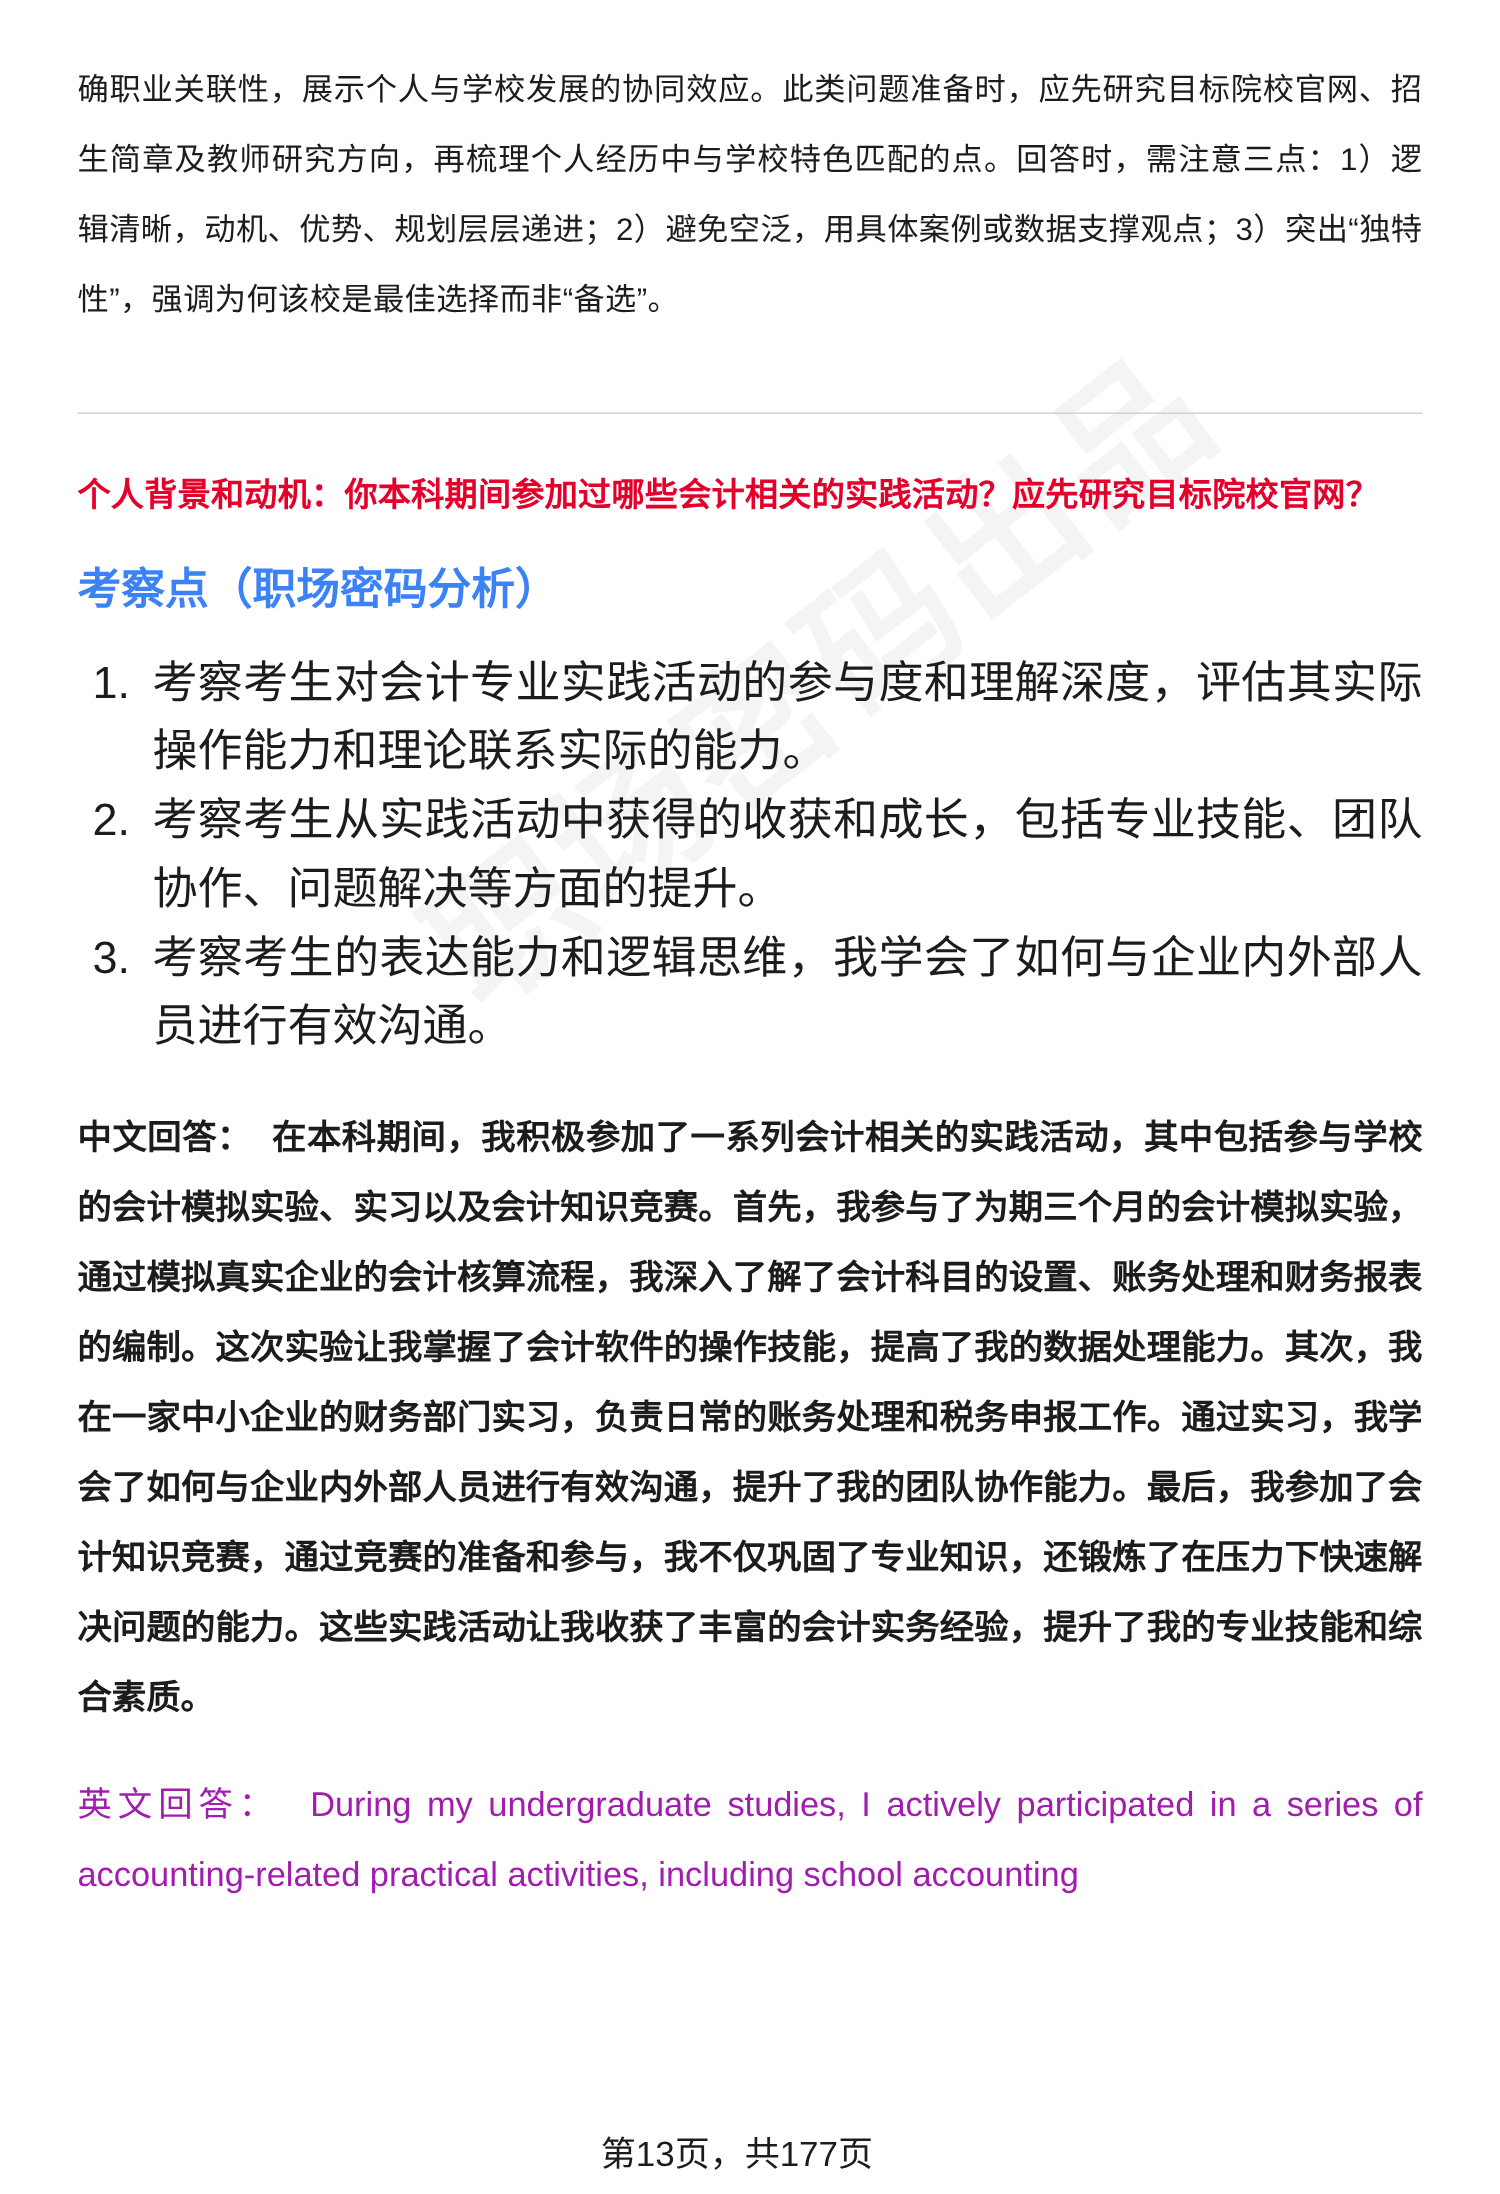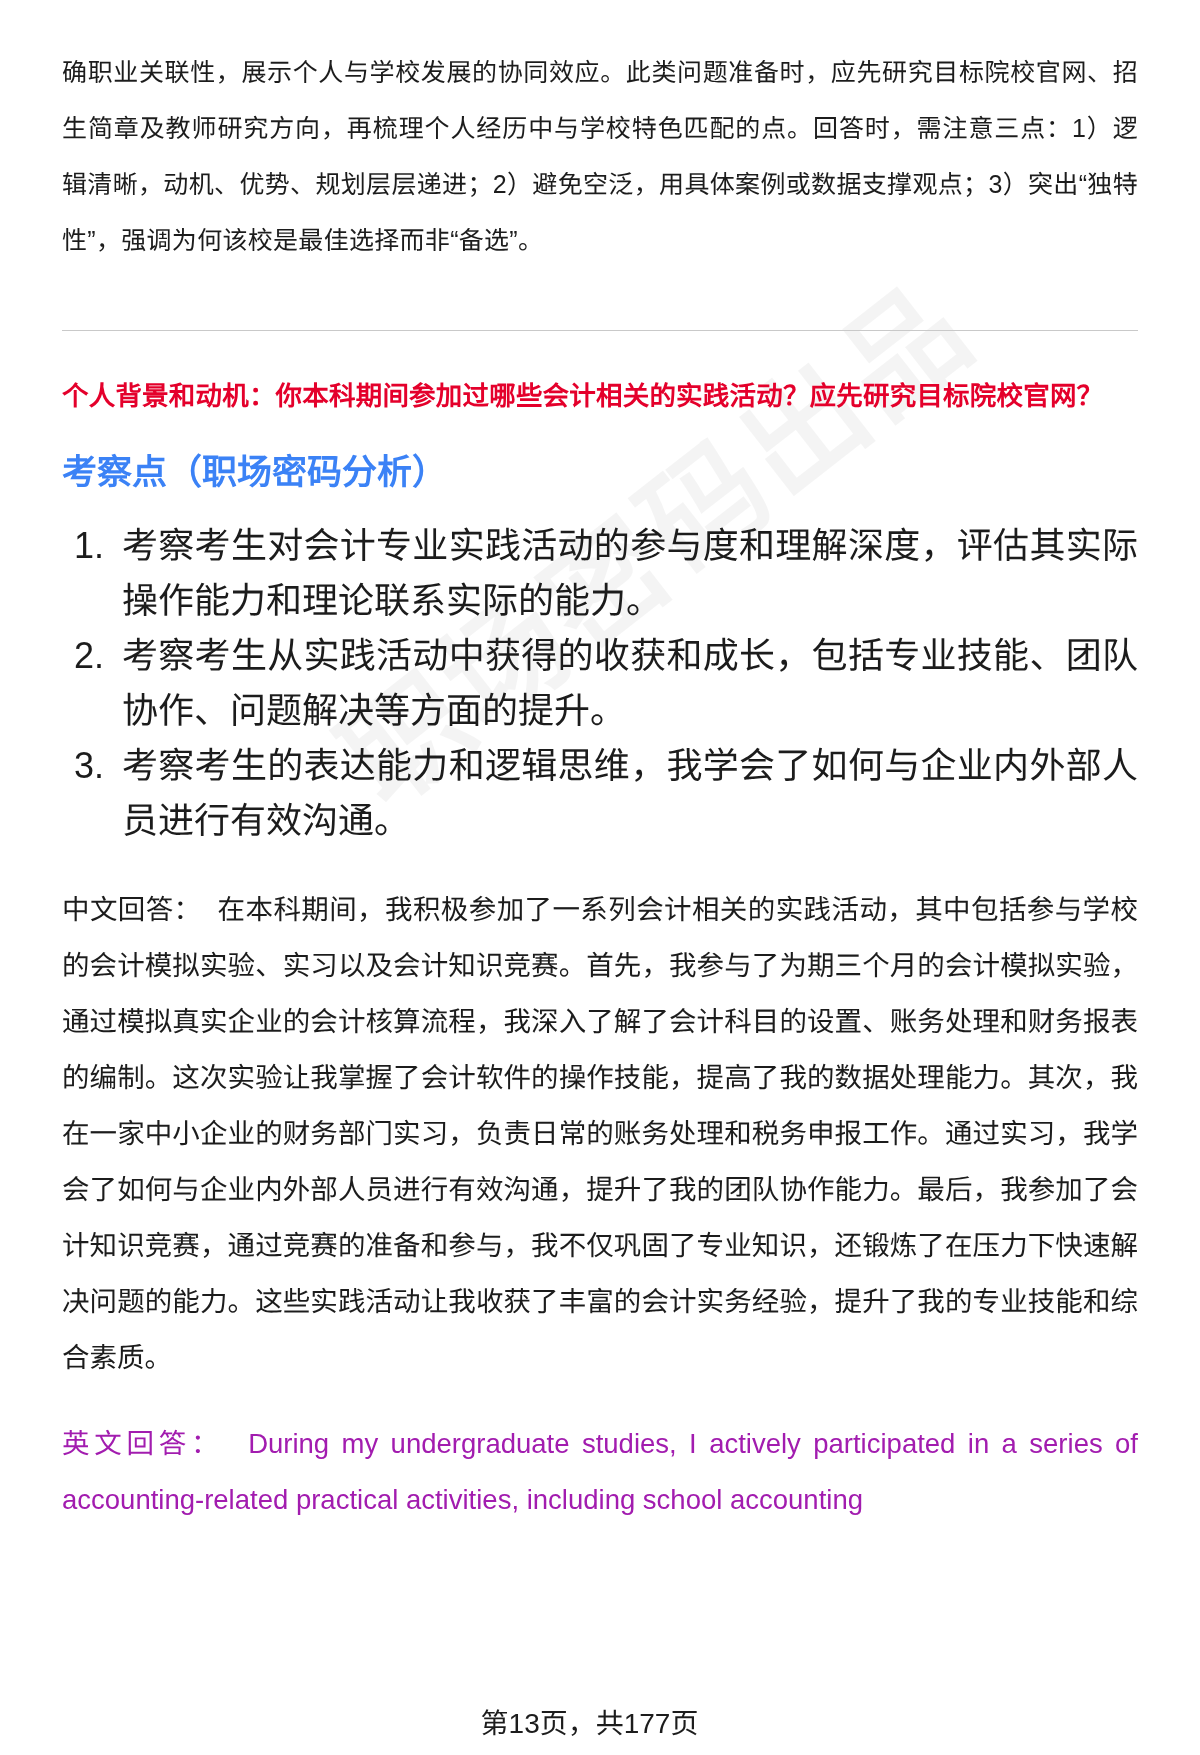--- a/index.html
+++ b/index.html
@@ -93,20 +93,21 @@
     text-align: justify;
     text-justify: inter-ideograph;
   }
   p.answer {
     margin: 0 0 30px 0;
     font-size: 27.5px;
     line-height: 56px;
     text-align: justify;
     text-justify: inter-ideograph;
     color: #1c1c1c;
+    font-weight: bold;
   }
   p.answer-en {
     margin: 0;
     font-size: 27.5px;
     line-height: 56px;
     text-align: justify;
     text-justify: inter-ideograph;
     color: #a21caf;
   }
   .answer-label {

